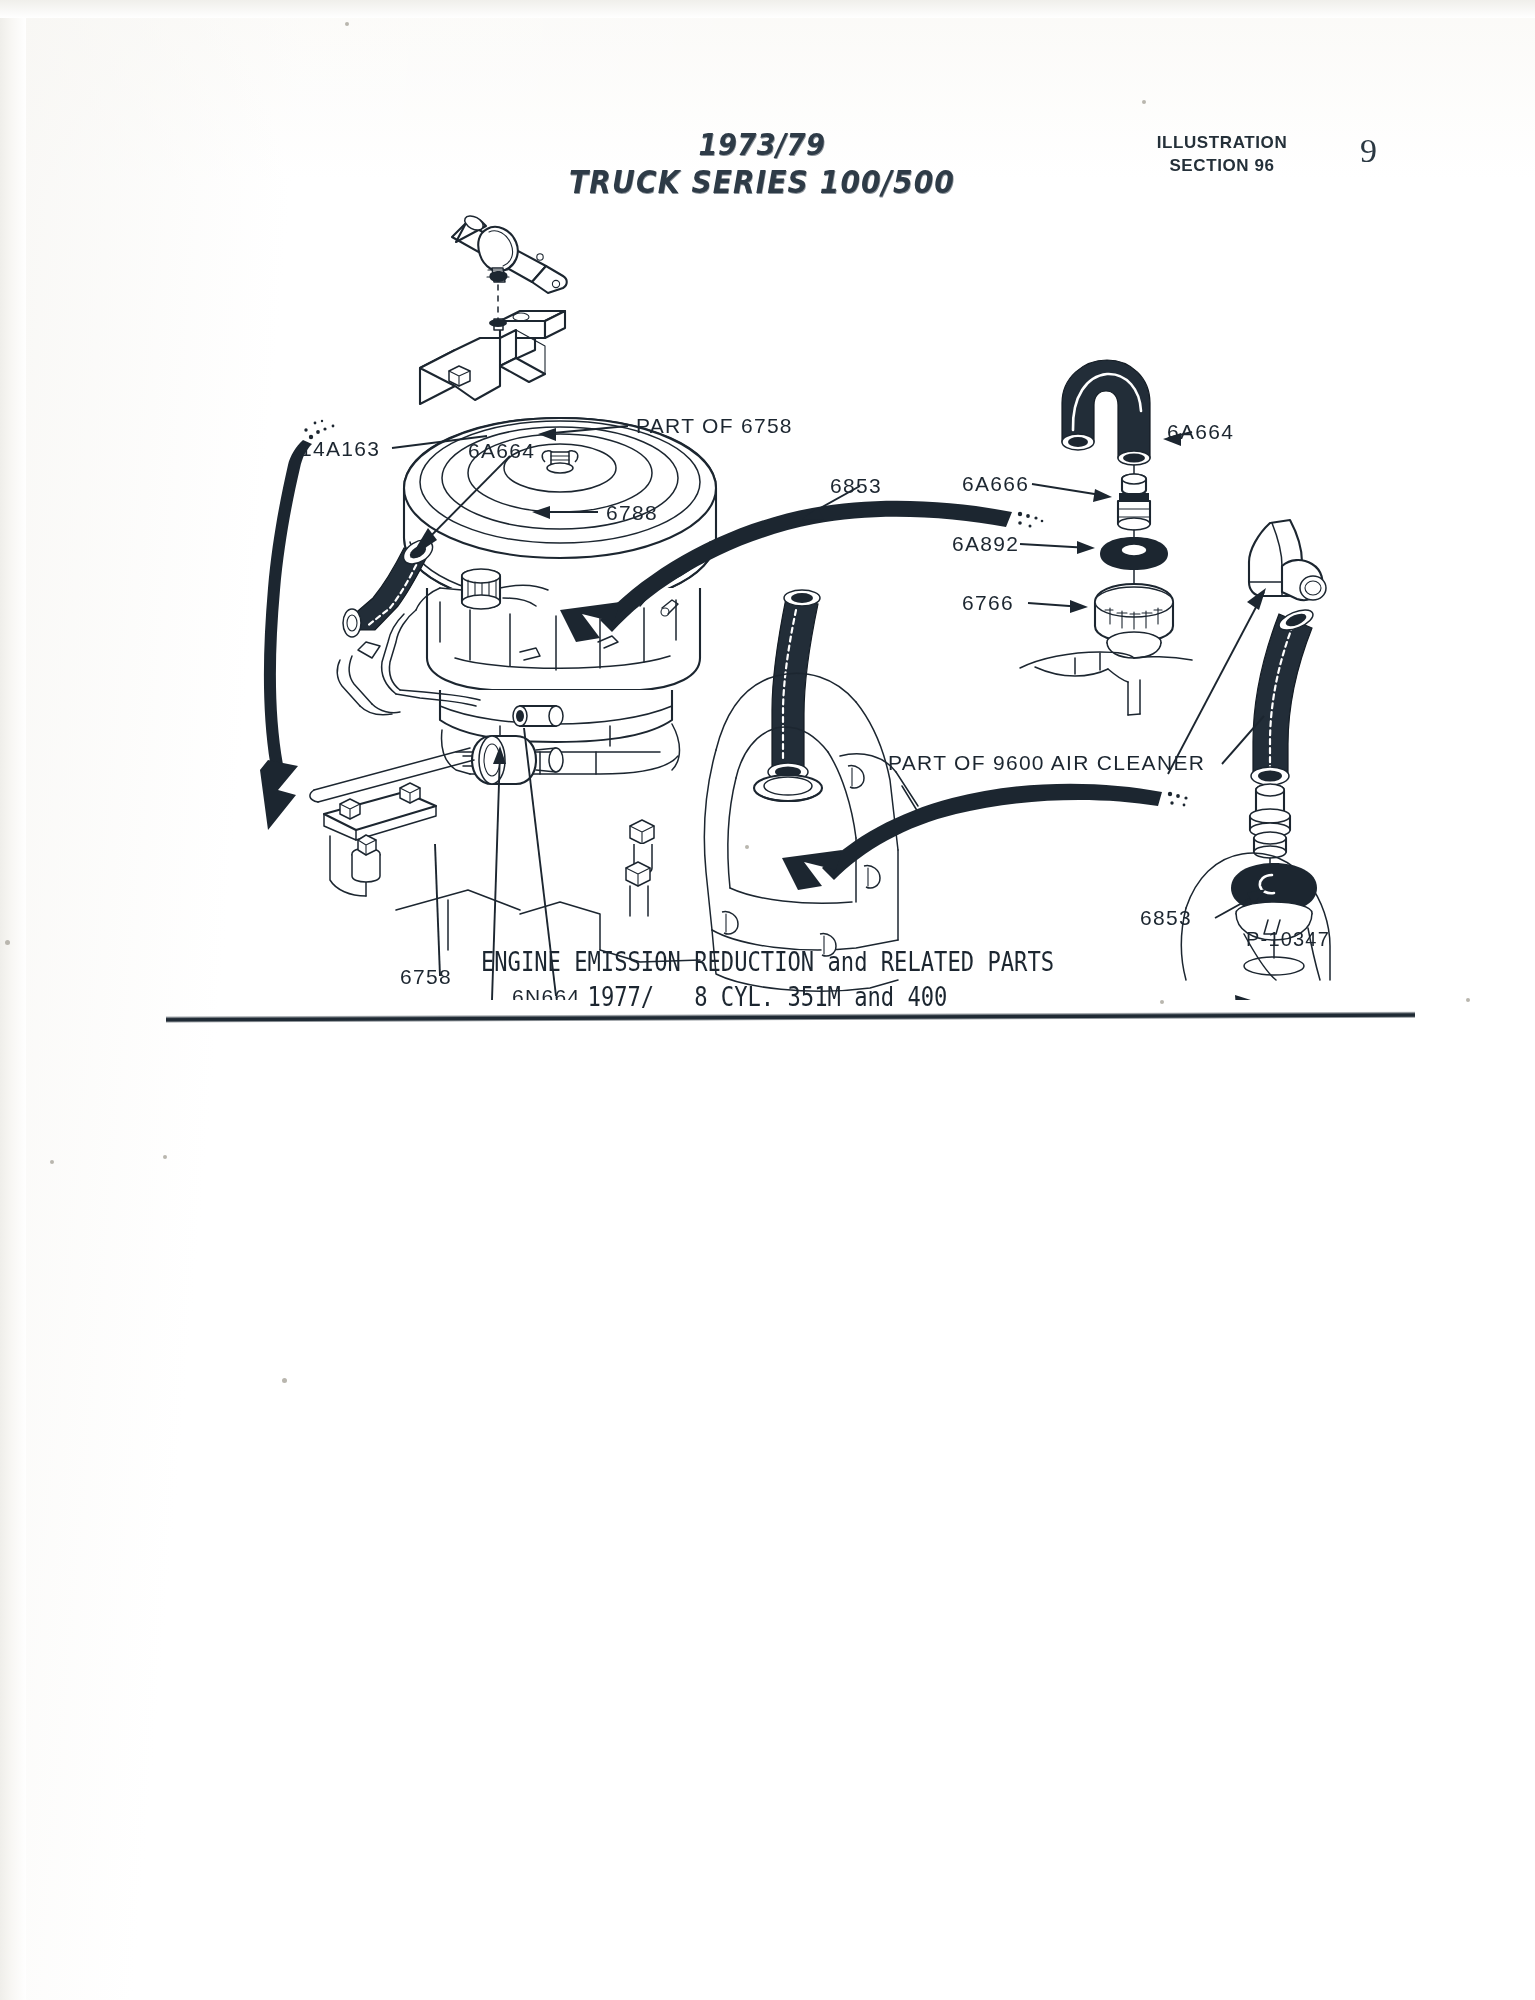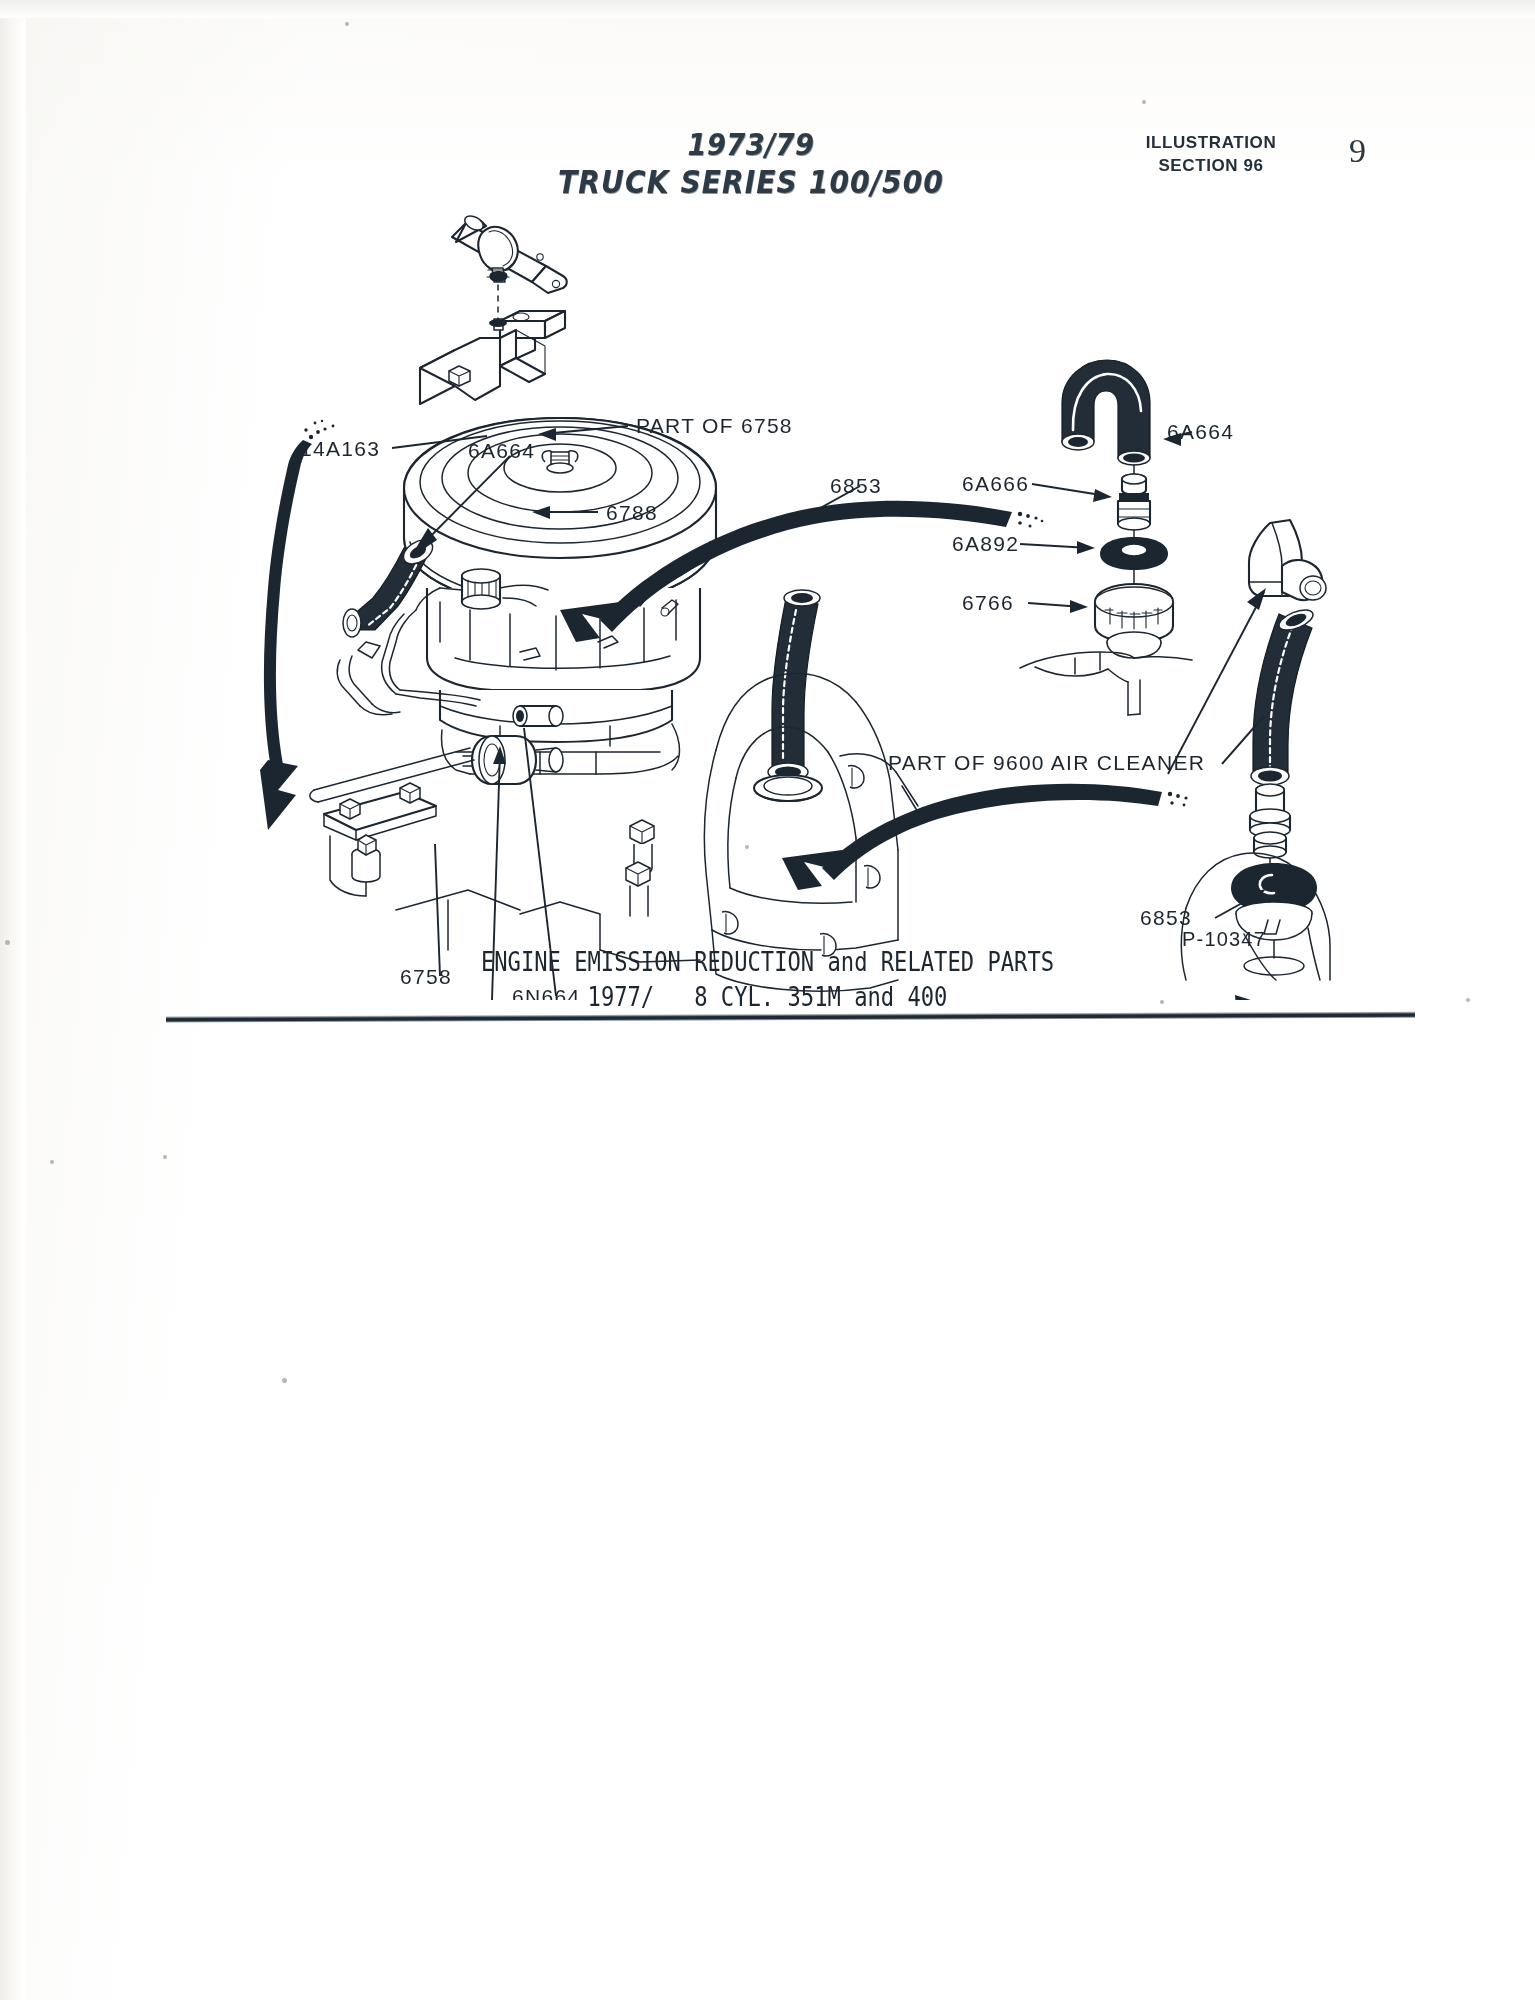--- a/index.html
+++ b/index.html
@@ -38,21 +38,21 @@
     position: absolute;
     left: 0; top: 0;
     width: 1535px; height: 18px;
     background: linear-gradient(180deg, #f0efeb 0%, #ffffff 100%);
     pointer-events: none;
   }
 
   
   #header {
     position: absolute;
-    left: 1px;
+    left: 12px;
     top: 128px;
     width: 1227px;
     height: 110px;
     padding-left: 32px;
   }
   .title-block {
     position: absolute;
     left: 430px;
     top: 0;
     width: 640px;
@@ -629,21 +629,21 @@
 
       <text class="lbl" x="888" y="580">PART OF 9600 AIR CLEANER</text>
       <text class="lbl" x="1140" y="735">6853</text>
       <text class="lbl" x="1110" y="824">6767</text>
       <text class="lbl" x="1108" y="960">6A892</text>
 
       <text class="lbl-ref" x="1180" y="749"></text>
     </svg>
   </div>
 
-  <div style="position:absolute;left:1182px;top:928px;font-family:'Liberation Sans',sans-serif;font-size:20px;letter-spacing:1.2px;color:#1c2630;">P-10347</div>
+  <div style="position:absolute;left:1246px;top:928px;font-family:'Liberation Sans',sans-serif;font-size:20px;letter-spacing:1.2px;color:#1c2630;">P-10347</div>
 
   <div id="caption">
     <div class="cap-line">ENGINE EMISSION REDUCTION and RELATED PARTS</div>
     <div class="cap-line">1977/   8 CYL. 351M and 400</div>
   </div>
 
   <div id="rule">
     <div id="rule-inner"></div>
   </div>
 

